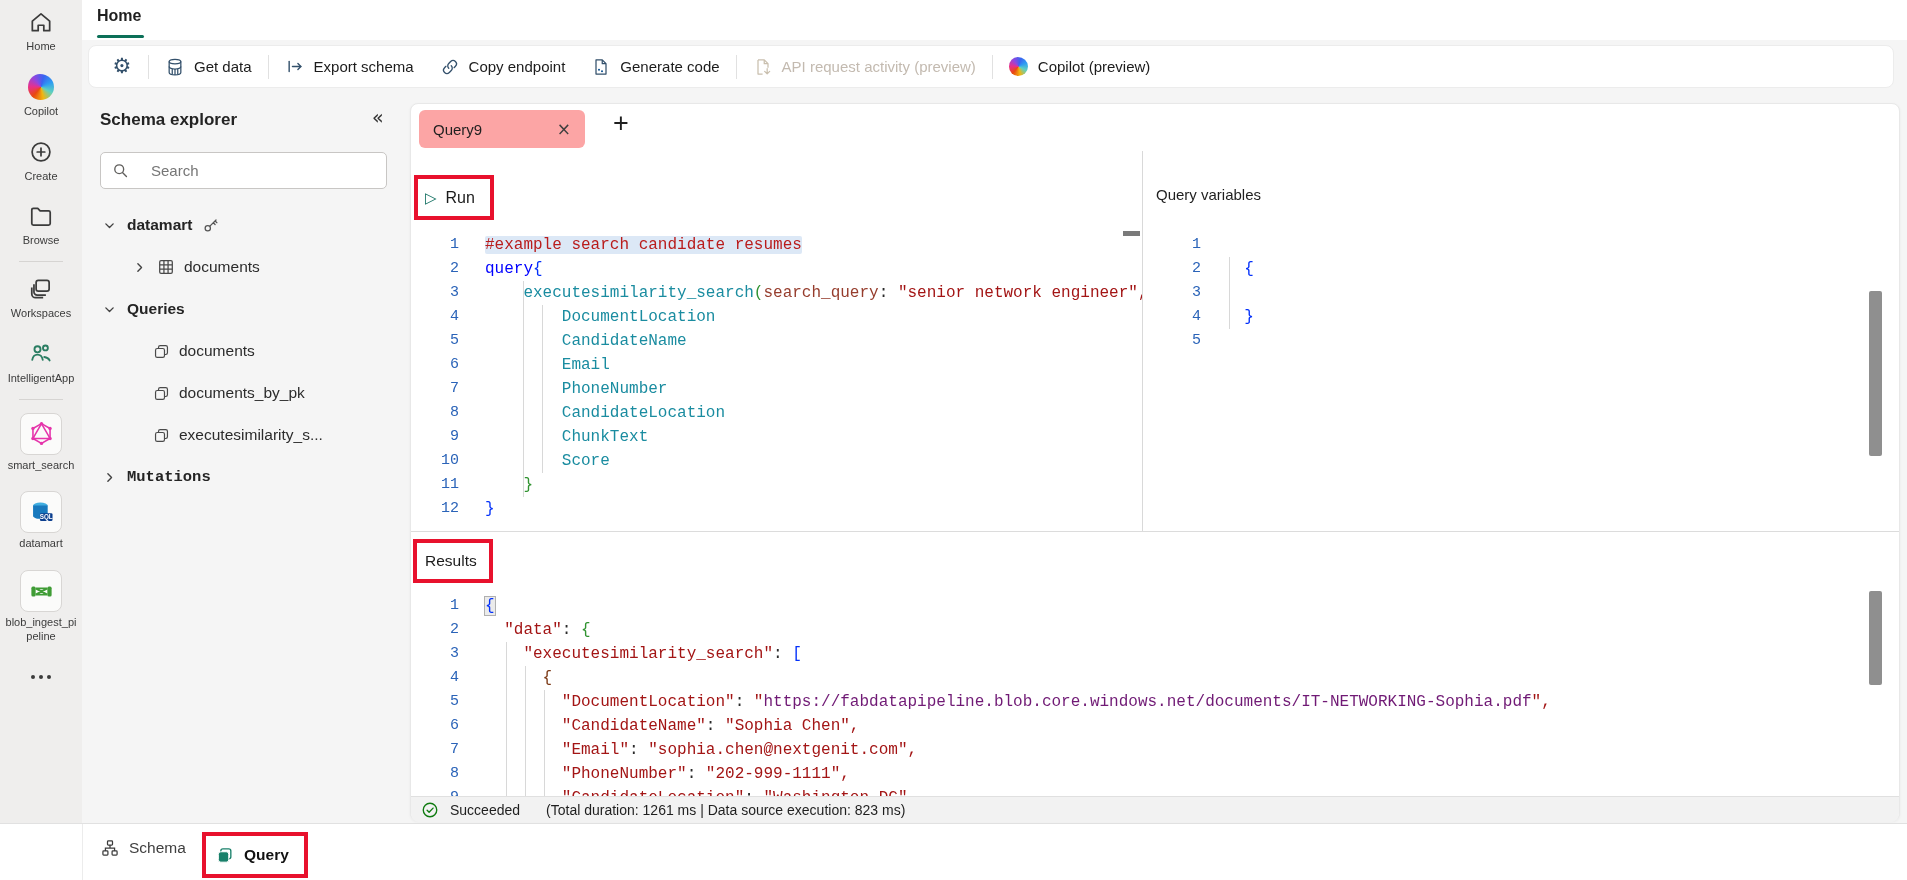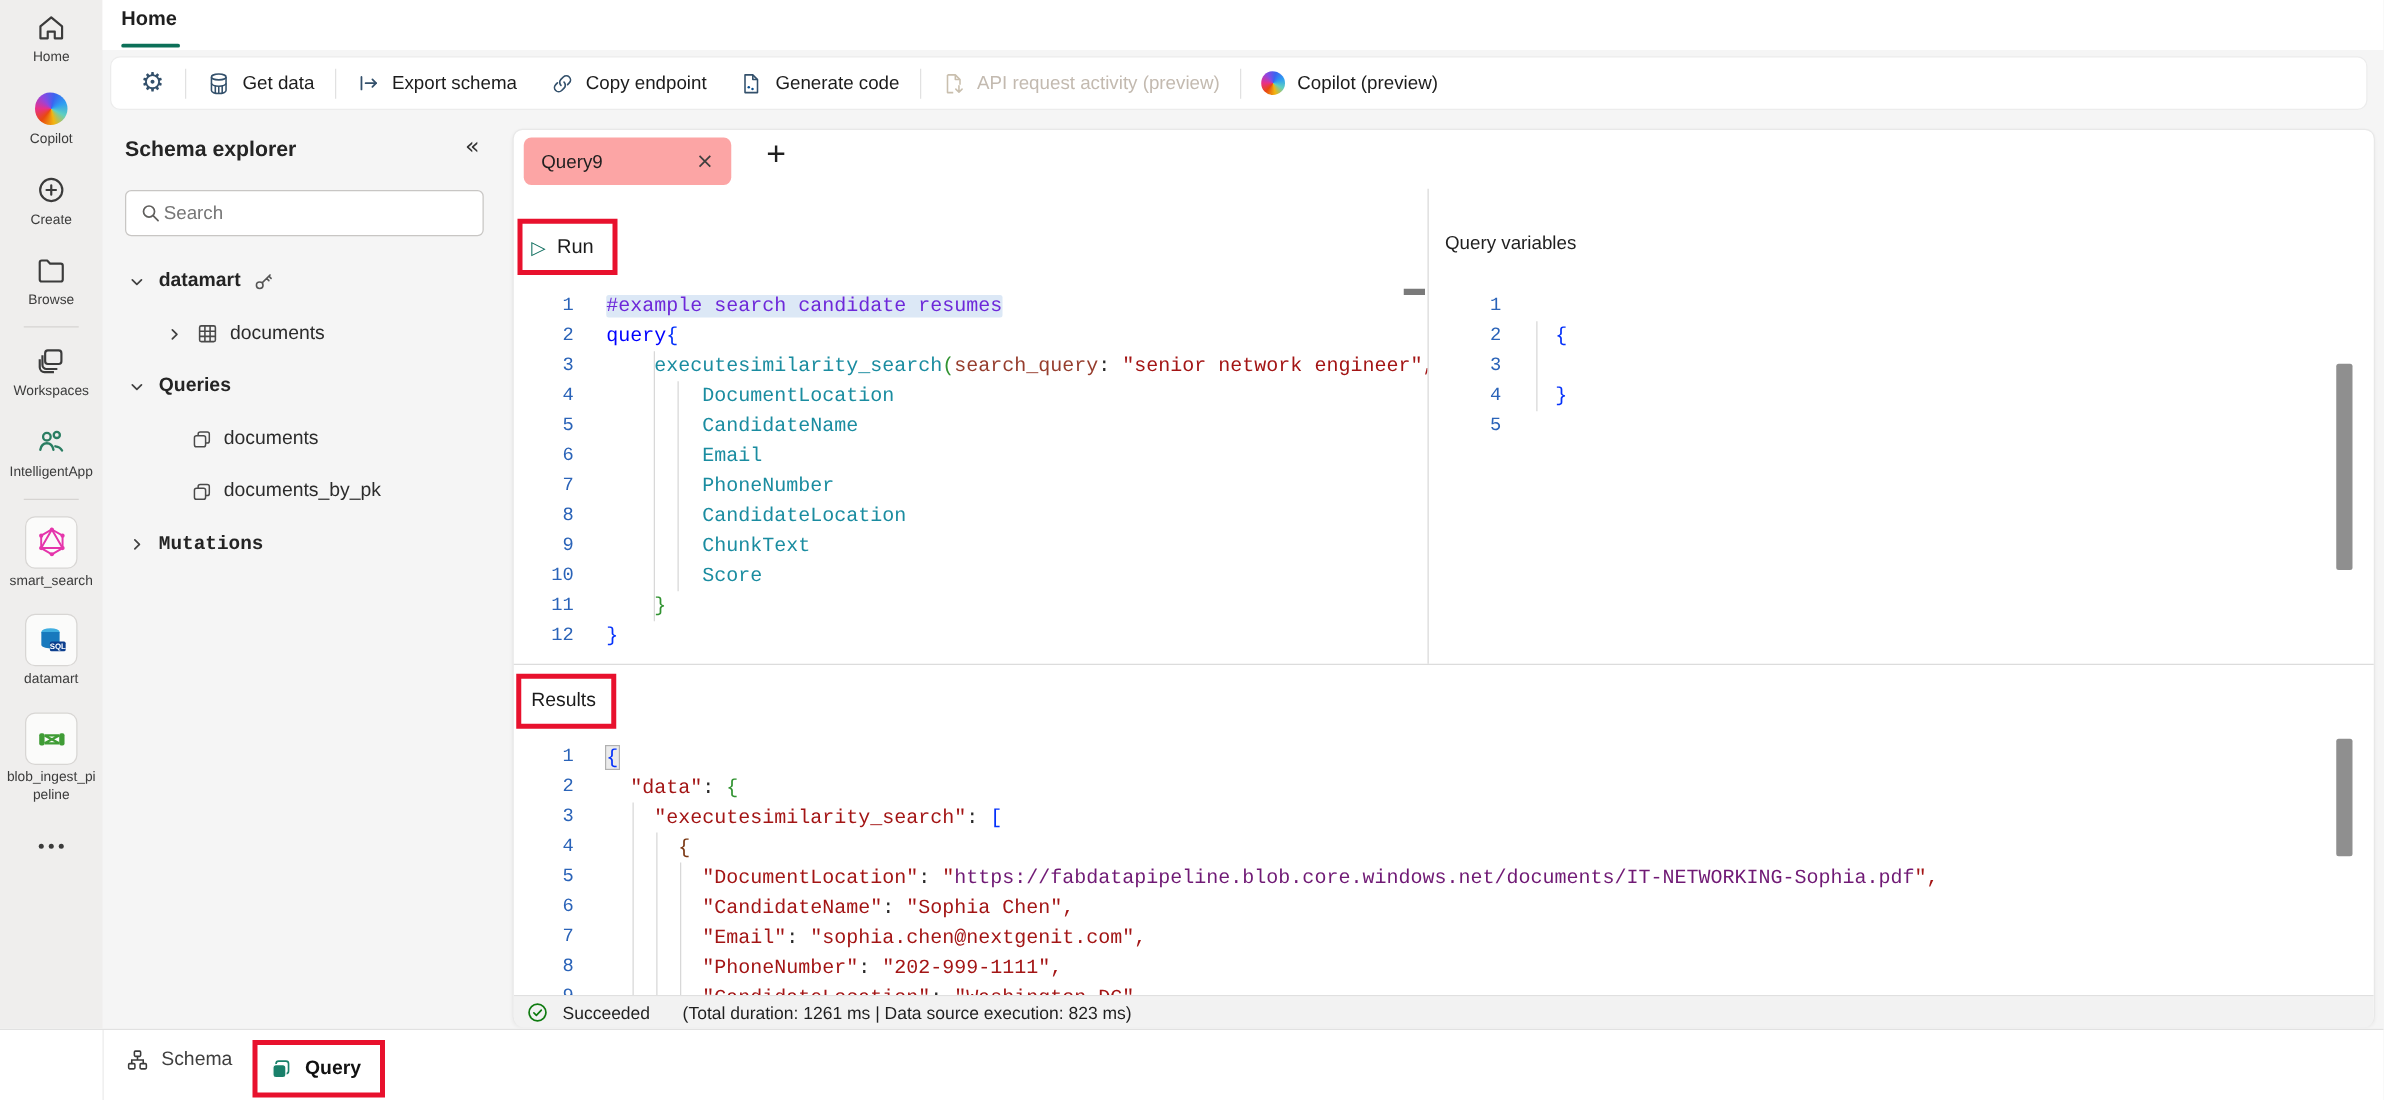--- a/index.html
+++ b/index.html
@@ -26,21 +26,21 @@
   
   .toolbar{position:absolute;left:88px;top:45px;width:1806px;height:43px;background:#ffffff;border:1px solid #ececec;border-radius:8px;box-sizing:border-box;display:flex;align-items:center;padding-left:10px;}
   .tb-item{display:flex;align-items:center;gap:9px;padding:0 13px;height:100%;cursor:pointer;font-size:15px;color:#1c1c1c;white-space:nowrap;}
   .tb-item.disabled{color:#c3bab0;cursor:default;}
   .tb-ic{width:20px;height:20px;display:flex;align-items:center;justify-content:center;}
   .tb-div{width:1px;height:24px;background:#e1e1e1;margin:0 3px;}
 
   
   .sx-title{position:absolute;left:100px;top:110px;font-size:17px;font-weight:bold;color:#242424;}
   .sx-collapse{position:absolute;left:372px;top:106px;font-size:19px;color:#333;cursor:pointer;font-family:"DejaVu Sans",sans-serif;}
-  .sx-search{position:absolute;left:100px;top:152px;width:287px;height:37px;background:#fff;border:1px solid #c8c6c4;border-radius:5px;box-sizing:border-box;display:flex;align-items:center;gap:0;padding-left:10px;}
+  .sx-search{position:absolute;left:100px;top:152px;width:287px;height:37px;background:#fff;border:1px solid #c8c6c4;border-radius:5px;box-sizing:border-box;display:flex;align-items:center;gap:20px;padding-left:10px;}
   .sx-search input{border:none;outline:none;font-size:15px;color:#323130;width:220px;font-family:"Liberation Sans",sans-serif;background:transparent;}
   .sx-search input::placeholder{color:#767676;}
   .sx-tree{position:absolute;left:96px;top:204px;width:300px;}
   .tree-row{height:42px;display:flex;align-items:center;gap:9px;font-size:15.5px;color:#2c2c2c;cursor:pointer;}
   .tree-row.bold{font-weight:bold;color:#242424;}
   .tr-ic{width:18px;height:18px;display:flex;align-items:center;justify-content:center;}
 
   
   .card{position:absolute;left:410px;top:103px;width:1490px;height:718px;background:#fff;border:1px solid #e8e8e8;border-radius:8px;box-sizing:border-box;box-shadow:0 1px 3px rgba(0,0,0,.05);}
   .qtab{position:absolute;left:8px;top:6px;width:166px;height:38px;background:#fca5a5;border-radius:6px;display:flex;align-items:center;justify-content:space-between;padding:0 14px;box-sizing:border-box;cursor:pointer;}
@@ -55,21 +55,21 @@
   .run-lb{font-size:16px;color:#1b1b1b;}
 
   
   .code-pane{position:absolute;overflow:hidden;font-family:"Liberation Mono","DejaVu Sans Mono",monospace;font-size:16px;line-height:24px;}
   .code-row{height:24px;display:flex;white-space:pre;}
   .ln{width:48px;text-align:right;color:#2a63b8;font-size:15px;flex:none;}
   .lc{padding-left:26px;}
   #qvars-lines .ln{width:45px;}
   #qvars-lines .lc{padding-left:24px;}
   .tk-plain{color:#2a2a2a;}
-  .tk-comment{color:#6d28d9;}
+  .tk-comment{color:#b91c1c;}
   .tk-kw{color:#0000ff;}
   .tk-field{color:#1a8ca0;}
   .tk-arg{color:#963d2d;}
   .tk-str{color:#a31515;}
   .tk-b1{color:#0431fa;}
   .tk-b2{color:#319331;}
   .tk-b3{color:#7b3814;}
   .tk-key{color:#a31515;}
   .tk-val{color:#a31515;}
   .tk-url{color:#701a75;}
@@ -350,20 +350,29 @@
       </div>
       <div class="tree-row" style="padding-left: 56px;">
         <span class="tr-ic">
           <svg width="17" height="17" viewBox="0 0 20 20" fill="none" stroke="#4a4a4a" stroke-width="1.4">
             <rect x="6.5" y="3" width="10.5" height="10.5" rx="2"></rect>
             <rect x="3" y="6.5" width="10.5" height="10.5" rx="2" fill="#f6f6f6"></rect>
           </svg>
         </span>
         <span>documents_by_pk</span>
       </div>
+      <div class="tree-row" style="padding-left: 56px;">
+        <span class="tr-ic">
+          <svg width="17" height="17" viewBox="0 0 20 20" fill="none" stroke="#4a4a4a" stroke-width="1.4">
+            <rect x="6.5" y="3" width="10.5" height="10.5" rx="2"></rect>
+            <rect x="3" y="6.5" width="10.5" height="10.5" rx="2" fill="#f6f6f6"></rect>
+          </svg>
+        </span>
+        <span>executesimilarity_s...</span>
+      </div>
       <div class="tree-row bold" style="padding-left: 4px; font-family: Liberation Mono, monospace;">
         <span class="tr-ic">
           <svg width="13" height="13" viewBox="0 0 16 16" fill="none" stroke="#424242" stroke-width="1.7" stroke-linecap="round" stroke-linejoin="round">
             <path d="M6 3.5 10.5 8 6 12.5"></path>
           </svg>
         </span>
         <span>Mutations</span>
       </div>
     </div>
 

